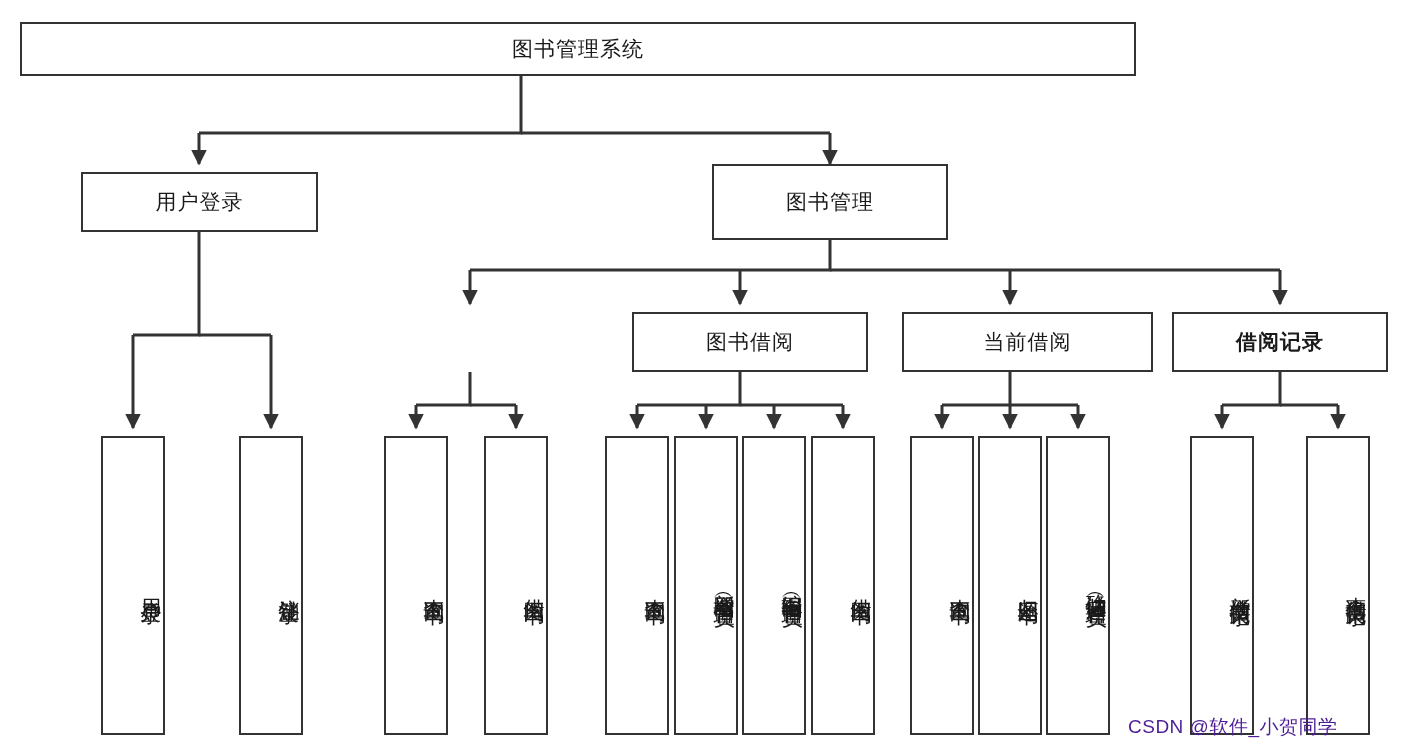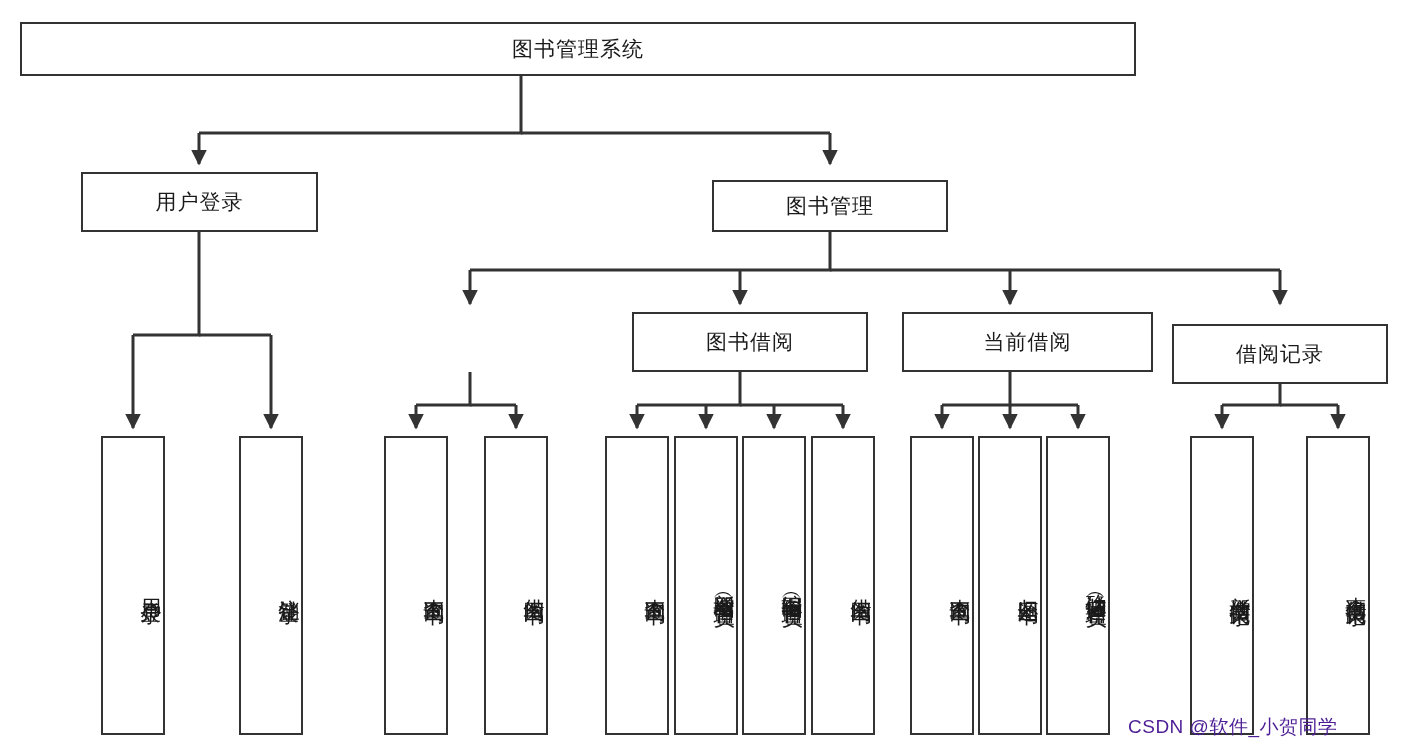--- a/index.html
+++ b/index.html
@@ -127,31 +127,31 @@
     </g>
   </svg>
 
   <div class="node horiz" style="left:20px; top:13px; width:1116px; height:54px;margin-top:9px;">
     <span>图书管理系统</span>
   </div>
 
   <div class="node horiz" style="left:81px; top:172px; width:237px; height:60px;">
     <span>用户登录</span>
   </div>
-  <div class="node horiz" style="left:712px; top:180px; width:236px; height:52px;">
+  <div class="node horiz" style="left:712px; top:164px; width:236px; height:76px;">
     <span>图书管理</span>
   </div>
 
   <div class="node horiz" style="left:632px; top:312px; width:236px; height:60px;">
     <span>图书借阅</span>
   </div>
   <div class="node horiz" style="left:902px; top:312px; width:251px; height:60px;">
     <span>当前借阅</span>
   </div>
-  <div class="node horiz" style="left:1172px; top:324px; width:216px; height:60px;">
+  <div class="node horiz" style="left:1172px; top:312px; width:216px; height:60px;font-weight:bold;">
     <span>借阅记录</span>
   </div>
 
   <div class="node vert" style="left:101px; top:436px; width:64px; height:299px;">
     <span class="vtext">用户登录</span>
   </div>
   <div class="node vert" style="left:239px; top:436px; width:64px; height:299px;">
     <span class="vtext">注销登录</span>
   </div>
 

